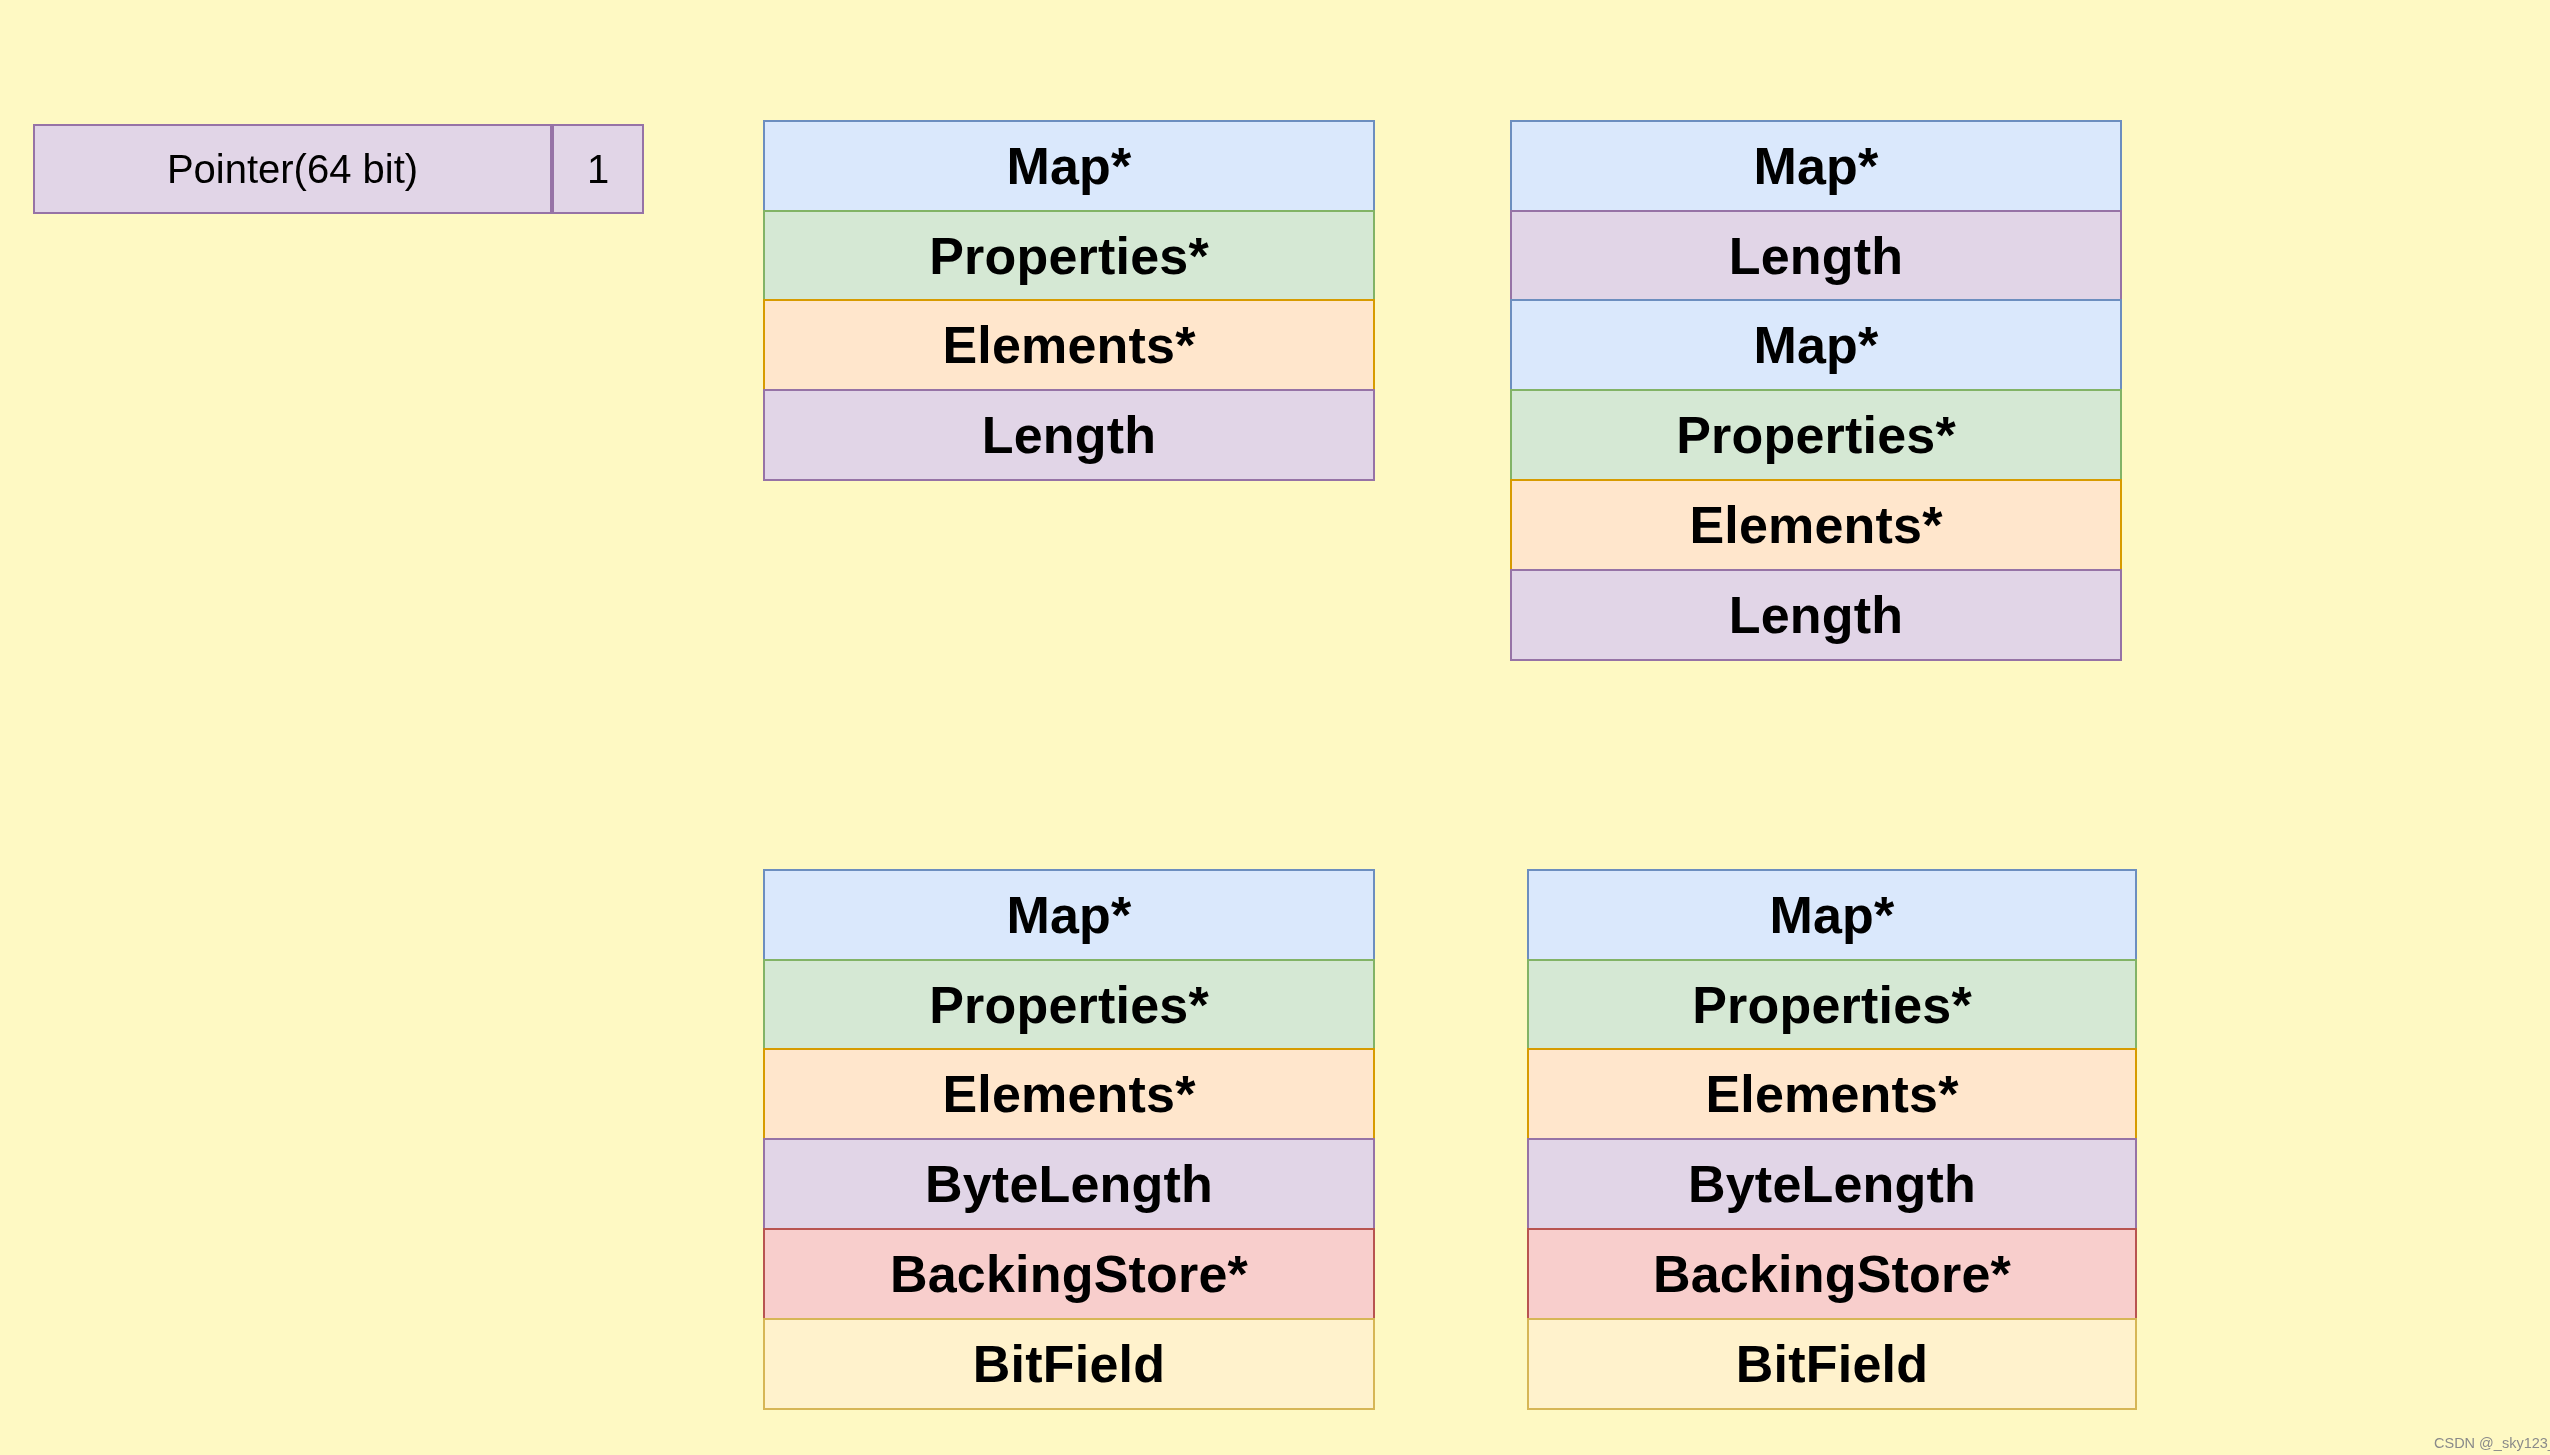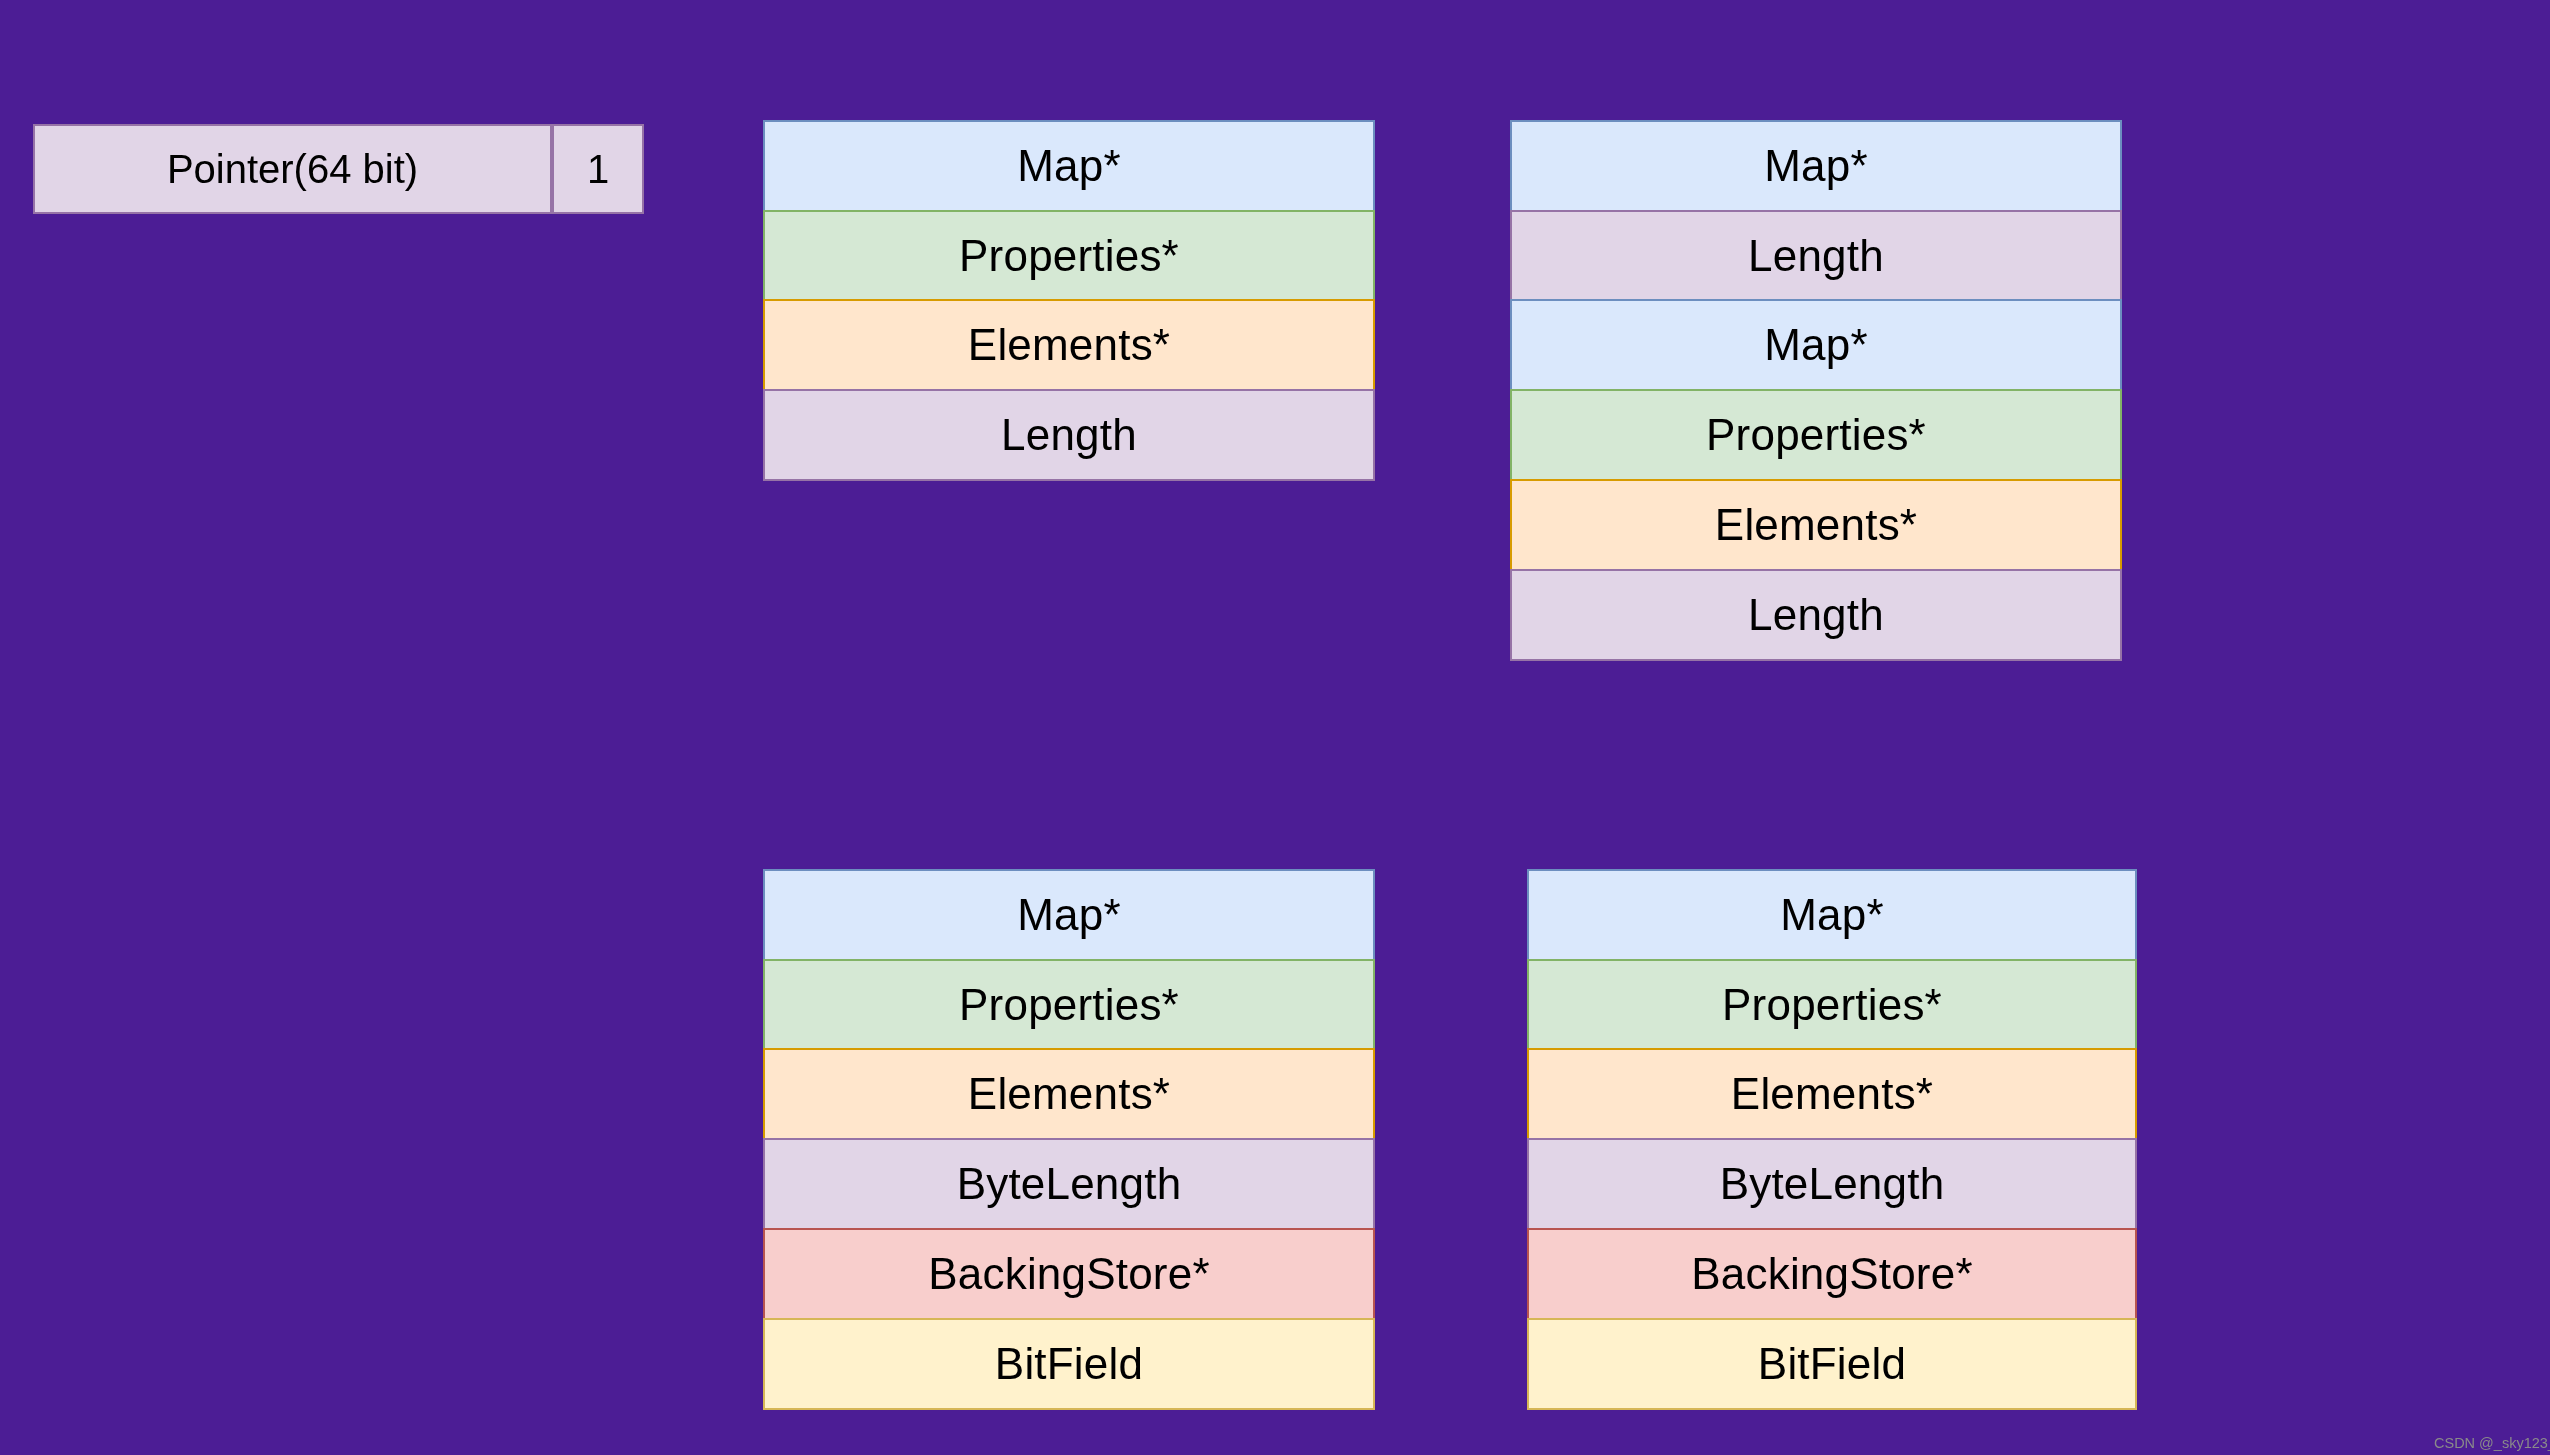--- a/index.html
+++ b/index.html
@@ -7,40 +7,41 @@
     padding: 0;
     background: #000000;
   }
   body {
     font-family: "Liberation Sans", sans-serif;
   }
   #canvas {
     position: relative;
     width: 2550px;
     height: 1455px;
-    background: #4c1d95;
+    background: #fef9c3;
     overflow: hidden;
   }
 
   
   .block {
     position: absolute;
     box-sizing: border-box;
   }
   .row {
     box-sizing: border-box;
     display: flex;
     align-items: center;
     justify-content: center;
     border-style: solid;
     border-width: 2.3px;
-    font-size: 44px;
+    font-size: 52px;
     color: #000000;
     line-height: 1;
     letter-spacing: 0.2px;
+    font-weight: bold;
   }
 
   
   .pointer-box {
     position: absolute;
     display: flex;
     box-sizing: border-box;
   }
   .pointer-cell {
     box-sizing: border-box;

